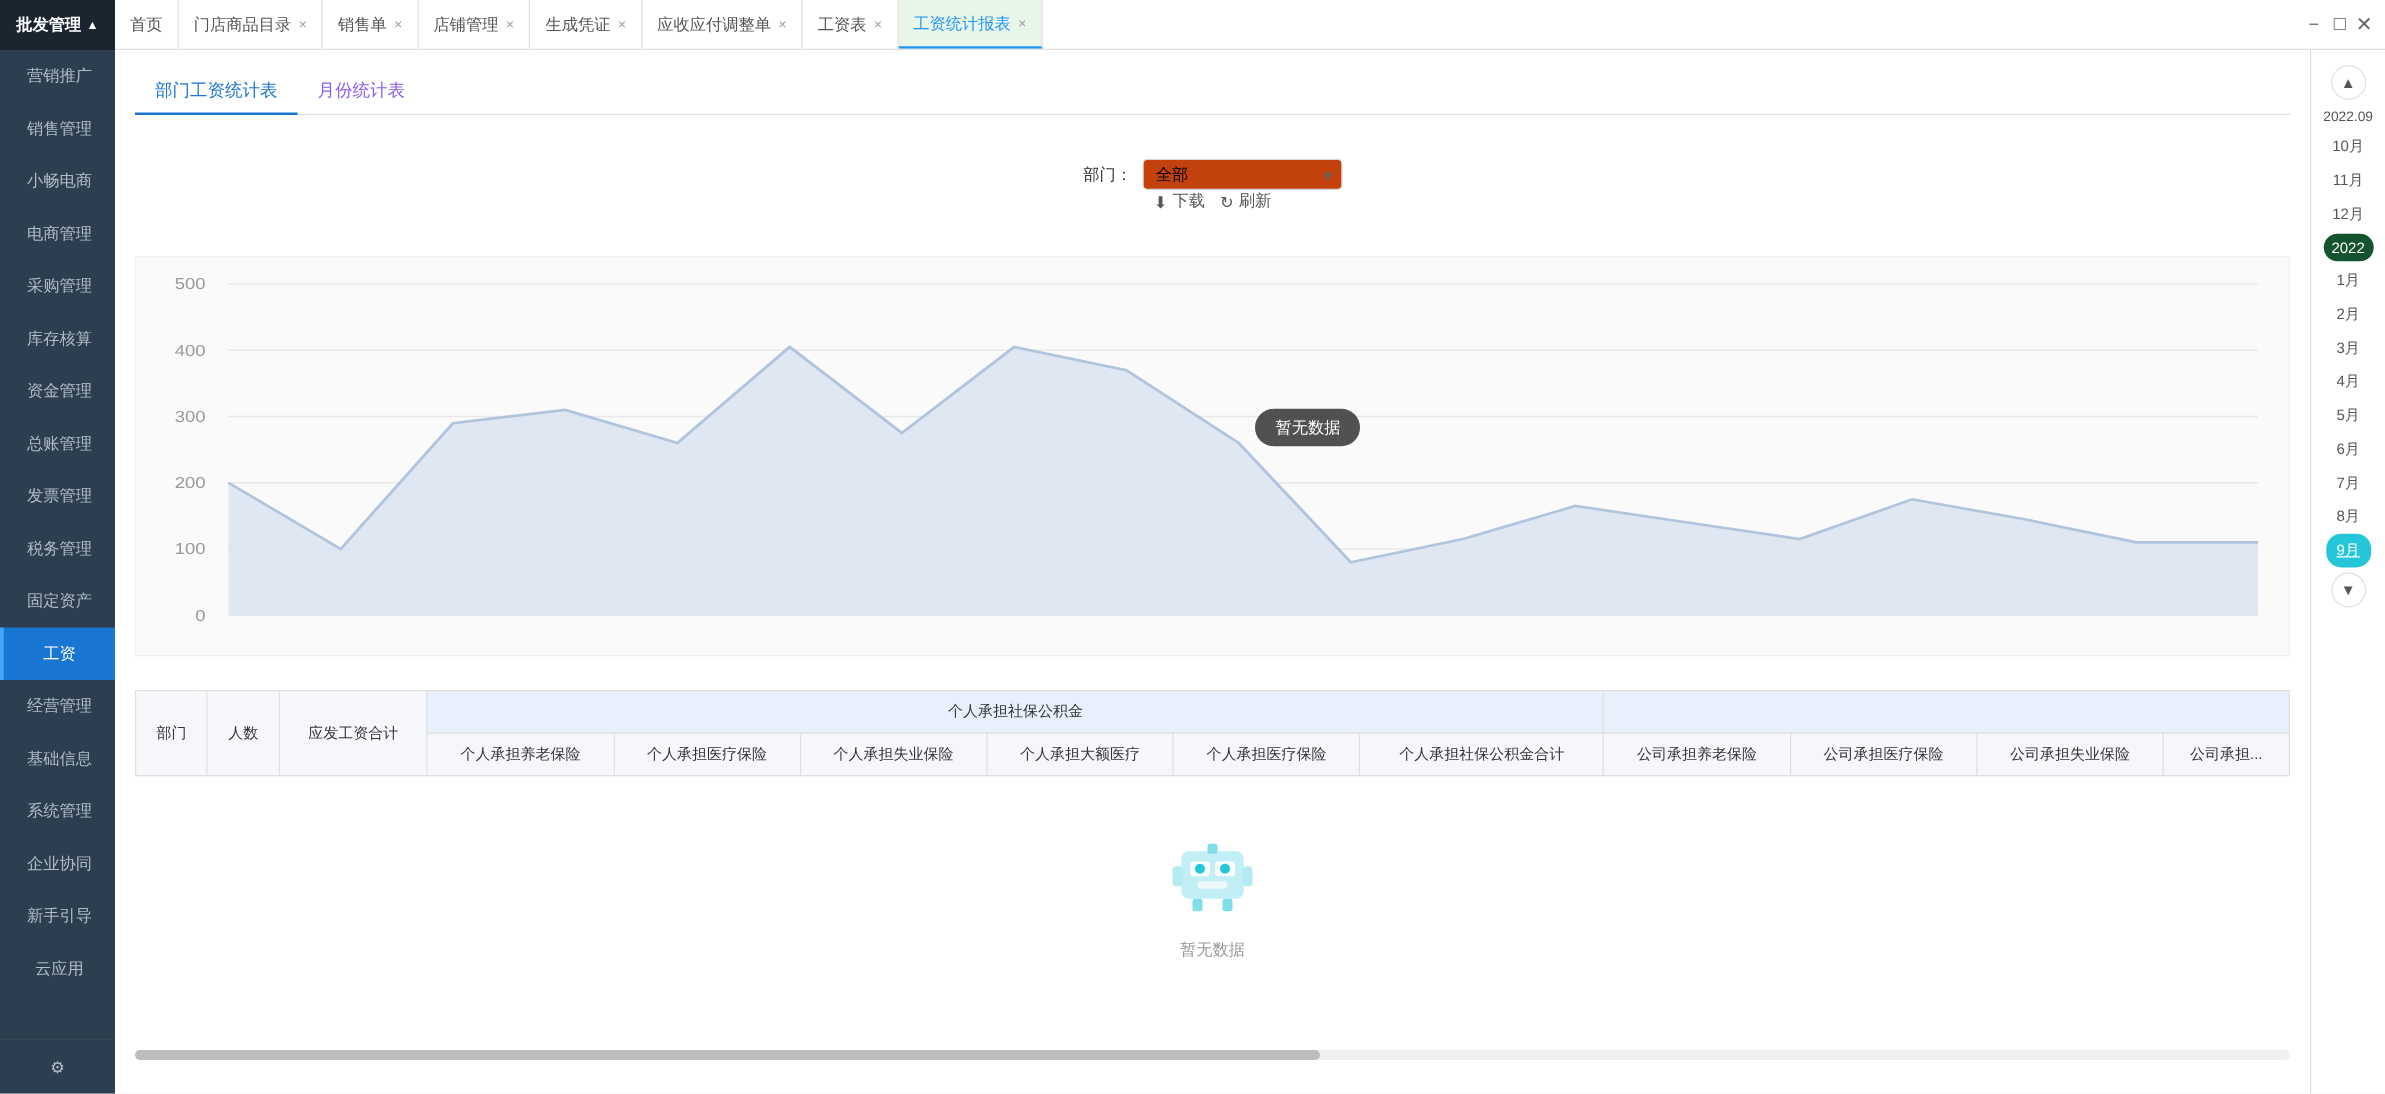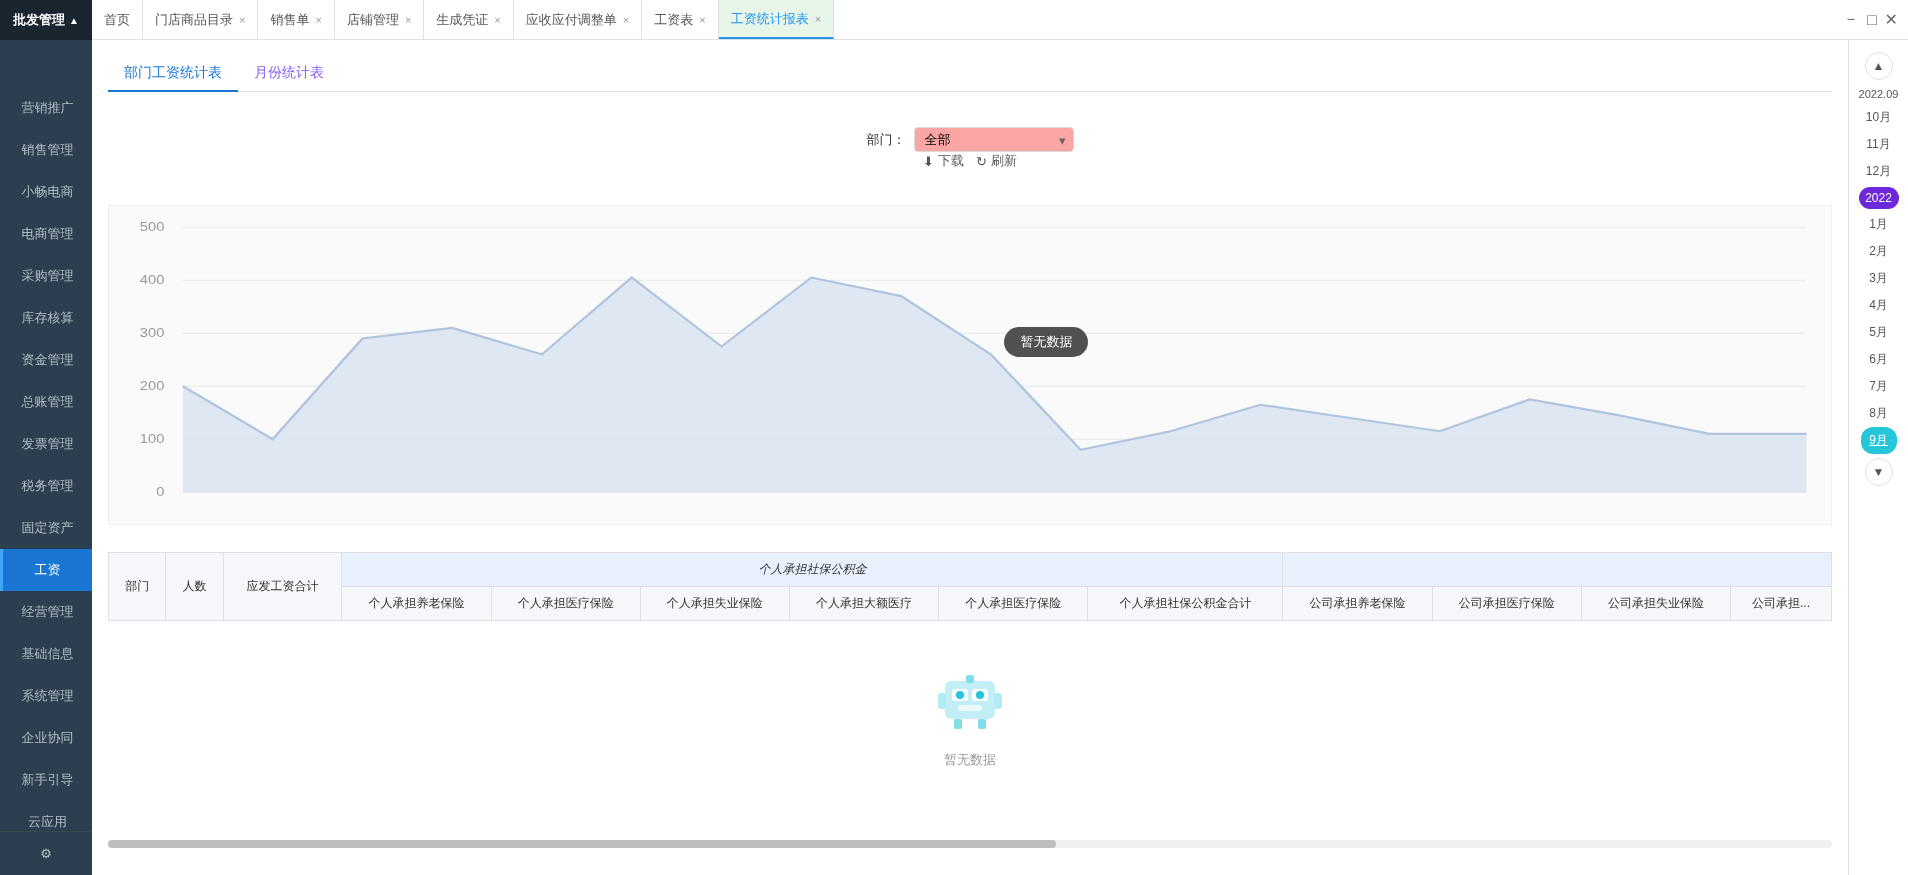--- a/index.html
+++ b/index.html
@@ -22,21 +22,21 @@
       font-size: 13px;
       font-weight: bold;
       display: flex;
       align-items: center;
       justify-content: center;
       gap: 4px;
       cursor: pointer;
       height: 40px;
     }
     .sidebar-top .arrow { font-size: 10px; }
-    .sidebar-items { flex: 1; overflow-y: auto; margin-top: 47px; }
+    .sidebar-items { flex: 1; overflow-y: auto; }
     .sidebar-item {
       padding: 12px 0;
       text-align: center;
       color: #b0bec5;
       font-size: 13px;
       cursor: pointer;
       border-left: 3px solid transparent;
     }
     .sidebar-item.active { background: #1976d2; color: #fff; border-left: 3px solid #42a5f5; }
     .sidebar-bottom {
@@ -138,21 +138,21 @@
     .toolbar-right .btn-action {
       display: flex; align-items: center; gap: 4px; cursor: pointer; color: #555;
     }
     .dept-label { font-size: 13px; color: #333; }
     .dept-select {
       border: 1px solid #d9d9d9;
       border-radius: 4px;
       padding: 4px 24px 4px 10px;
       font-size: 13px;
       appearance: none;
-      background: #fca5a5;
+      background: #c2410c;
       cursor: pointer;
       width: 160px;
       position: relative;
     }
     .dept-select-wrapper { position: relative; display: inline-block; }
     .dept-select-wrapper::after {
       content: "▾";
       position: absolute;
       right: 8px;
       top: 50%;
@@ -237,21 +237,21 @@
     }
     .timeline-month.active {
       background: #26c6da;
       color: #fff;
       border-radius: 12px;
       width: 36px;
       margin: 0 auto;
       text-decoration: underline;
     }
     .timeline-year.current {
-      background: #6d28d9;
+      background: #14532d;
       color: #fff;
       border-radius: 12px;
       width: 40px;
       margin: 2px auto;
     }
     .timeline-nav {
       width: 28px; height: 28px;
       border-radius: 50%;
       border: 1px solid #e0e0e0;
       display: flex; align-items: center; justify-content: center;
@@ -473,21 +473,21 @@
       </div>
 
       <div style="overflow-x:auto;">
         <table class="data-table">
           <thead>
             <tr>
 
             <th rowspan="2">部门</th>
                 <th rowspan="2">人数</th>
                 <th rowspan="2">应发工资合计</th>
-                <th colspan="6" style="background: rgb(232, 240, 254); font-style: italic;">个人承担社保公积金</th>
+                <th colspan="6" style="background: rgb(232, 240, 254);">个人承担社保公积金</th>
                 <th colspan="4" style="background: rgb(232, 240, 254);"></th>
               </tr>
             <tr>
 
             <th>个人承担养老保险</th>
                 <th>个人承担医疗保险</th>
                 <th>个人承担失业保险</th>
                 <th>个人承担大额医疗</th>
                 <th>个人承担医疗保险</th>
                 <th>个人承担社保公积金合计</th>

